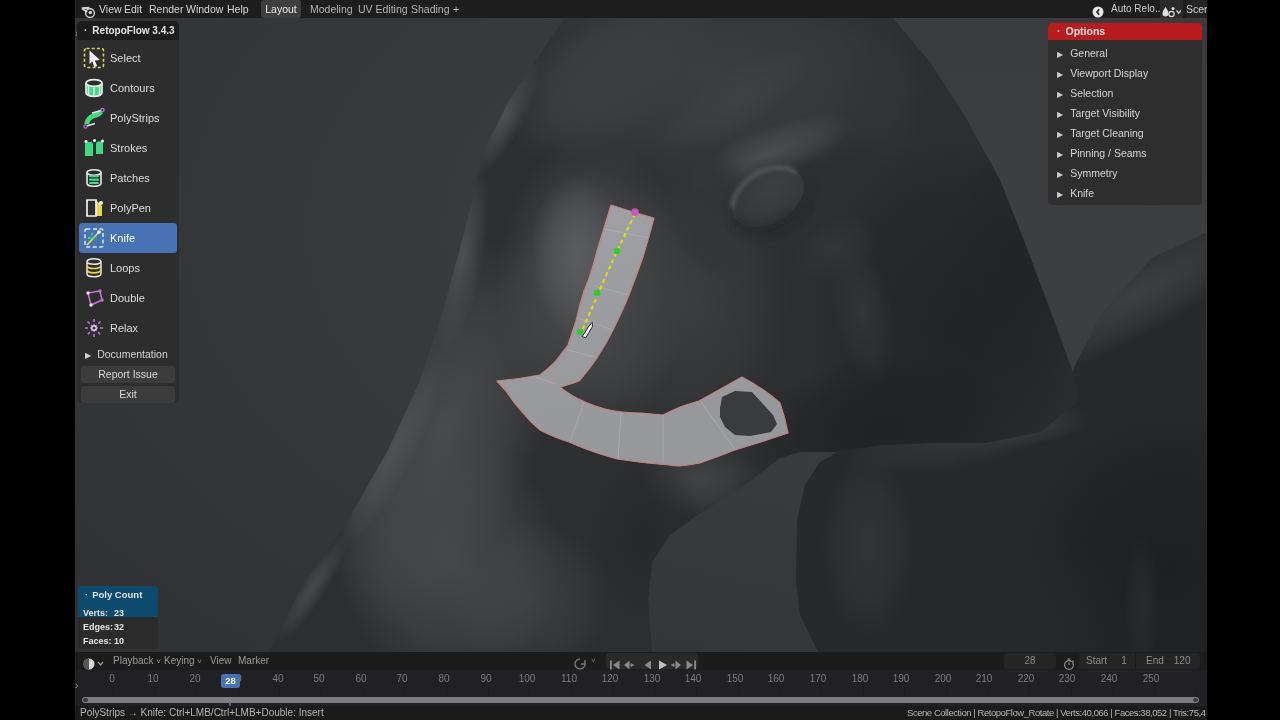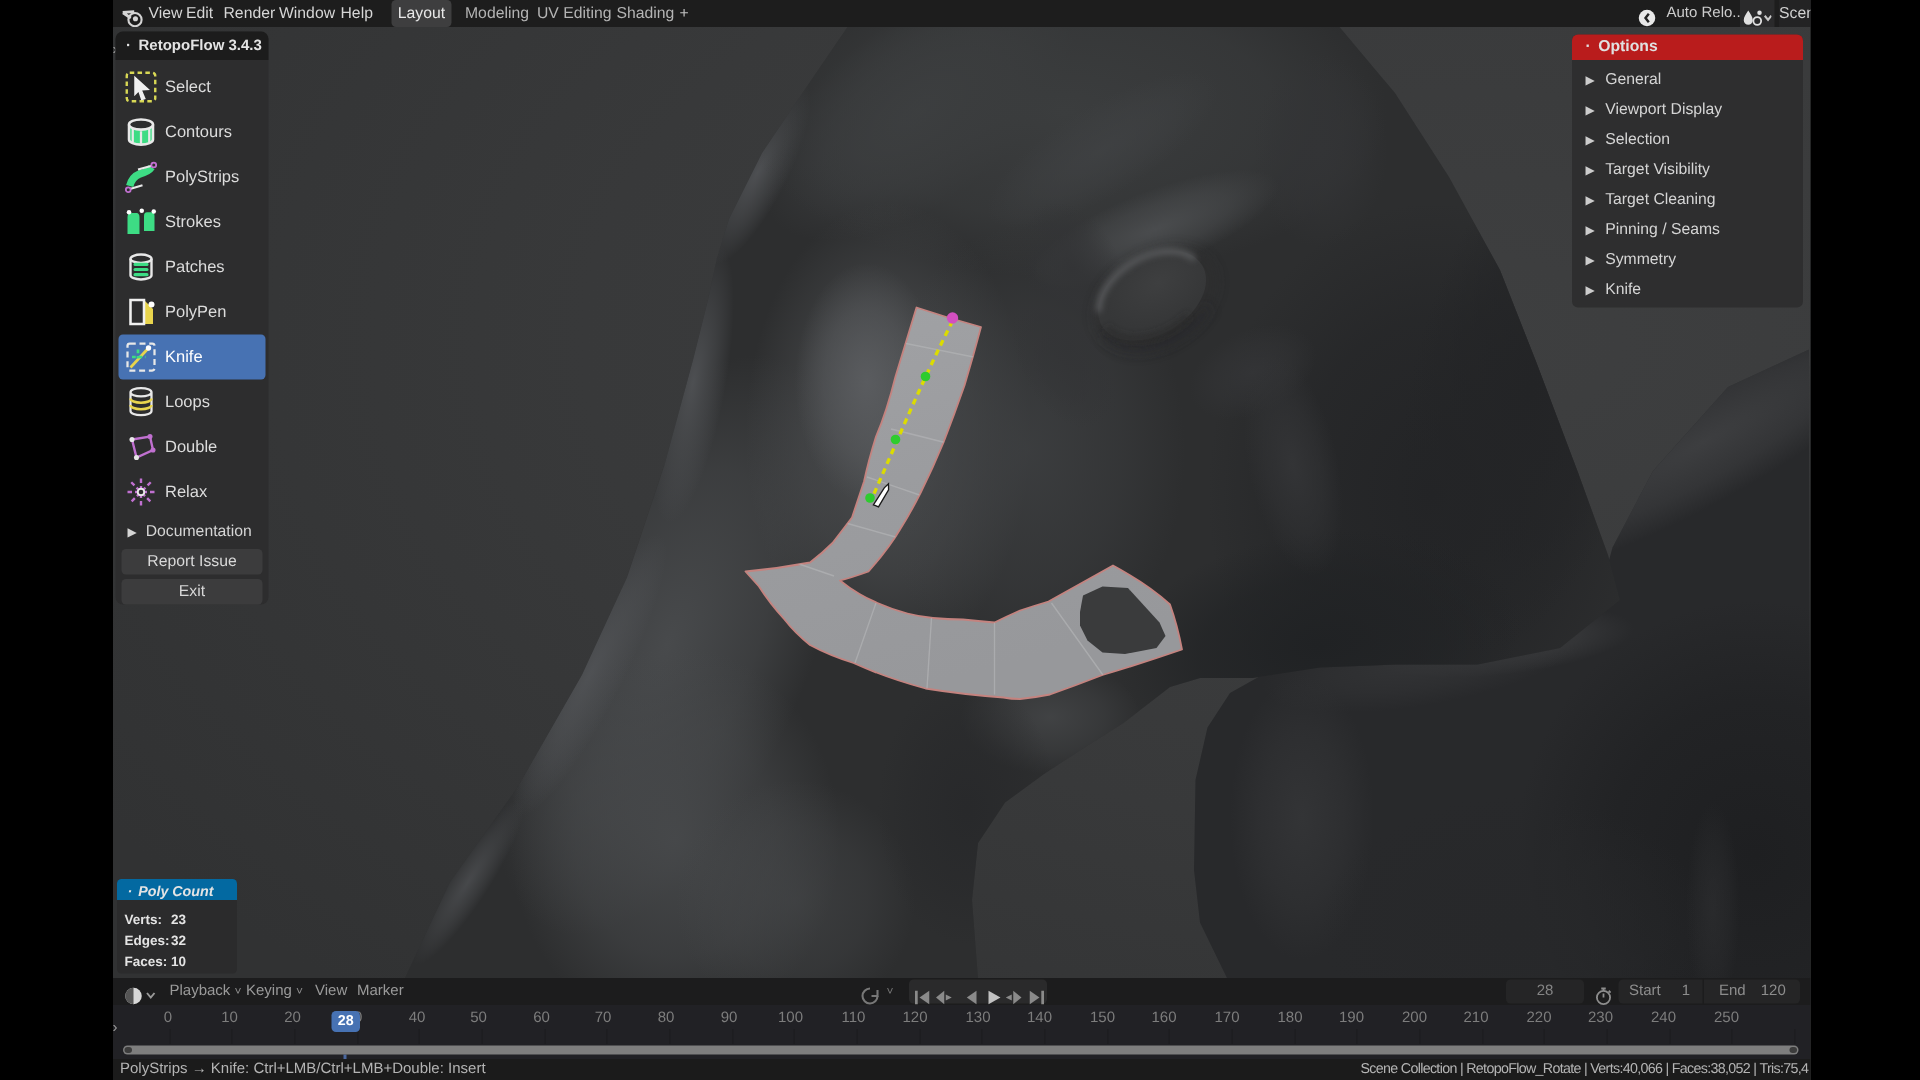--- a/index.html
+++ b/index.html
@@ -23,22 +23,22 @@
   .tbtn { position:absolute; left:4px; width:94px; height:17px; background:#3c3c3d;
     border-radius:3px; text-align:center; line-height:17px; font-size:10.5px; color:#d8d8d8; }
   #options { position:absolute; left:973px; top:23px; width:154px; height:182px;
     background:#2e2e2f; border-radius:4px; color:#d5d5d5; font-size:10.5px; }
   #options .hdr { height:17px; background:#b91c1c; border-radius:4px 4px 0 0;
     font-weight:bold; line-height:17px; color:#e0e0e0; }
   .orow { position:absolute; left:0; width:154px; height:20px; line-height:20px; white-space:nowrap; }
   .oarr { display:inline-block; margin-left:9px; margin-right:7px; font-size:8px; color:#cccccc; }
   #polycount { position:absolute; left:3px; top:586px; width:80px; height:63px;
     background:#2b2b2c; border-radius:3px; color:#e4e4e4; font-size:10px; font-weight:bold; }
-  #polycount .hdr { height:14px; background:#0369a1; border-radius:3px 3px 0 0; line-height:17px;
-    font-size:9.5px; white-space:nowrap;font-style:italic; }
+  #polycount .hdr { height:31px; background:#0c4a6e; border-radius:3px 3px 0 0; line-height:17px;
+    font-size:9.5px; white-space:nowrap; }
   #ruler { position:absolute; left:0; top:18px; width:1132px; height:26px; color:#7d7d7d; font-size:10px; }
   .fnum { position:absolute; top:3px; width:40px; text-align:center; }
   .tlh { position:absolute; top:0; height:18px; line-height:18px; white-space:nowrap; }
 </style>
 </head>
 <body>
 <div id="content">
 
   <div id="topbar">
     <svg class="tb" style="left:6px;top:2.5px" width="15" height="13" viewBox="0 0 15 13">

